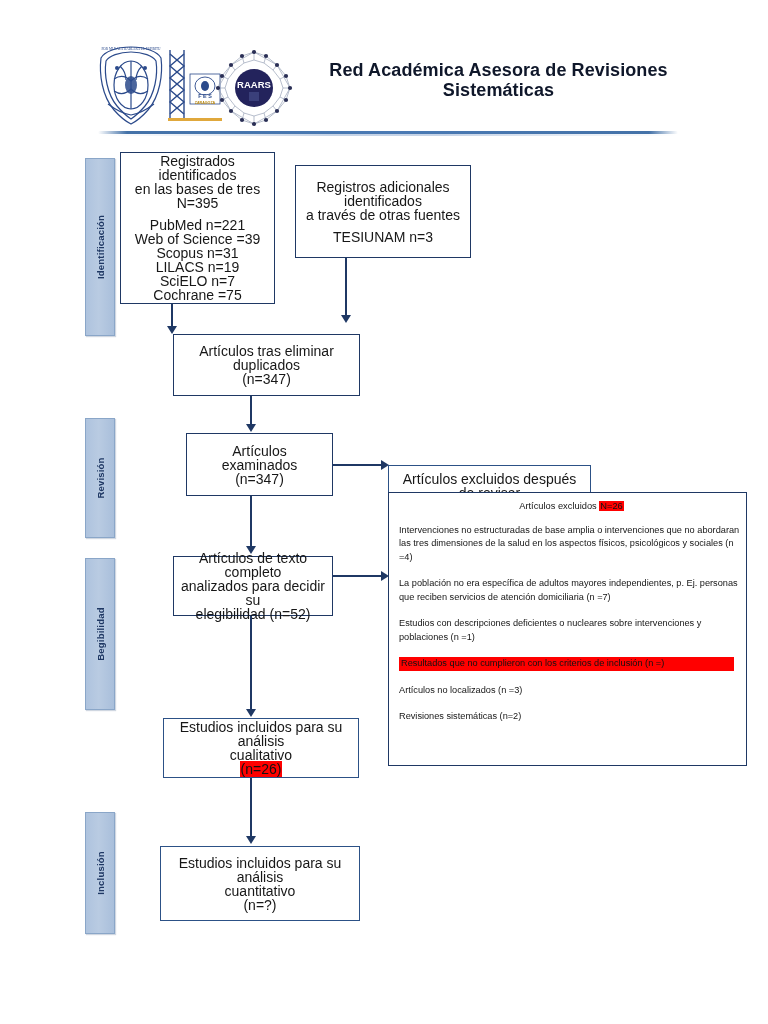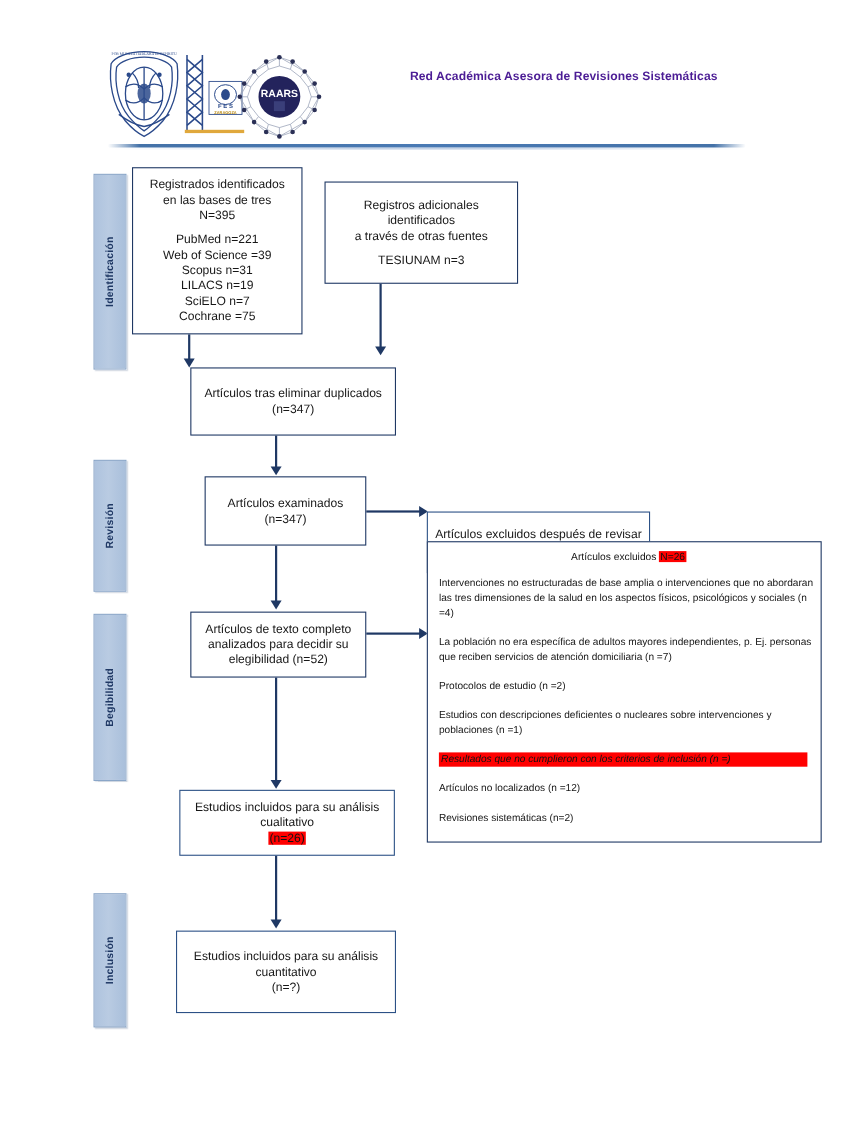--- a/index.html
+++ b/index.html
@@ -37,26 +37,26 @@
     left: 68px; top: 2px;
     width: 62px; height: 82px;
   }
   .logo-raars {
     position: absolute;
     left: 118px; top: 4px;
     width: 80px; height: 80px;
   }
   .header-title {
     position: absolute;
-    left: 330px; top: 60px;
+    left: 316px; top: 60px;
     width: 365px;
     text-align: center;
-    font-size: 11px;
+    font-size: 18px;
     font-weight: bold;
-    color: #4c1d95;
+    color: #0f172a;
     line-height: 20px;
     letter-spacing: 0.1px;
   }
   .header-title .line2 {
     display: block;
     text-align: right;
     padding-right: 4px;
   }
   #header-rule {
     position: absolute;
@@ -95,21 +95,21 @@
   
   .box {
     position: absolute;
     border: 1.6px solid #1f3864;
     background: #ffffff;
     box-sizing: border-box;
     display: flex;
     align-items: center;
     justify-content: center;
     text-align: center;
-    font-size: 11px;
+    font-size: 14px;
     line-height: 14px;
     color: #171717;
     padding: 4px 6px;
   }
   .box.thin { border-width: 1.1px; border-color: #2c5186; }
   .box .inner { width: 100%; }
   .blank-line { display: block; height: 8px; }
 
   .excluded-box {
     position: absolute;
@@ -135,21 +135,20 @@
     color: #111111;
     padding: 0 1px;
   }
   .hl-block {
     display: inline-block;
     background: #ff0000;
     color: #111111;
     padding: 0 2px;
     width: 335px;
     box-sizing: border-box;
-    font-style: italic;
   }
 
   
   .vline {
     position: absolute;
     width: 1.6px;
     background: #1f3864;
   }
   .hline {
     position: absolute;
@@ -337,24 +336,23 @@
 
 <div class="hline" style="left:333px; top:575px; width:50px;"></div>
 <div class="arrow-right" style="left:381px; top:571px;"></div>
 
 <div class="excluded-box" style="left:388px; top:492px; width:359px; height:274px;">
   <div class="exc-title">
     <span>Artículos excluidos </span><span class="hl">N=26</span>
   </div>
   <p>Intervenciones no estructuradas de base amplia o intervenciones que no abordaran las tres dimensiones de la salud en los aspectos físicos, psicológicos y sociales (n =4)</p>
   <p>La población no era específica de adultos mayores independientes, p. Ej. personas que reciben servicios de atención domiciliaria (n =7)</p>
-  <p>Protocolos de estudio (n =2)</p>
   <p>Estudios con descripciones deficientes o nucleares sobre intervenciones y poblaciones (n =1)</p>
   <p><span class="hl-block">Resultados que no cumplieron con los criterios de inclusión   (n =)</span></p>
-  <p>Artículos no localizados (n =12)</p>
+  <p>Artículos no localizados (n =3)</p>
   <p>Revisiones sistemáticas (n=2)</p>
 </div>
 
 <div class="vline" style="left:250px; top:616px; height:95px;"></div>
 <div class="arrow-down" style="left:246px; top:709px;"></div>
 
 <div class="box thin" style="left:163px; top:718px; width:196px; height:60px;">
   <div class="inner">
     <div>Estudios incluidos para su análisis</div>
     <div>cualitativo</div>

